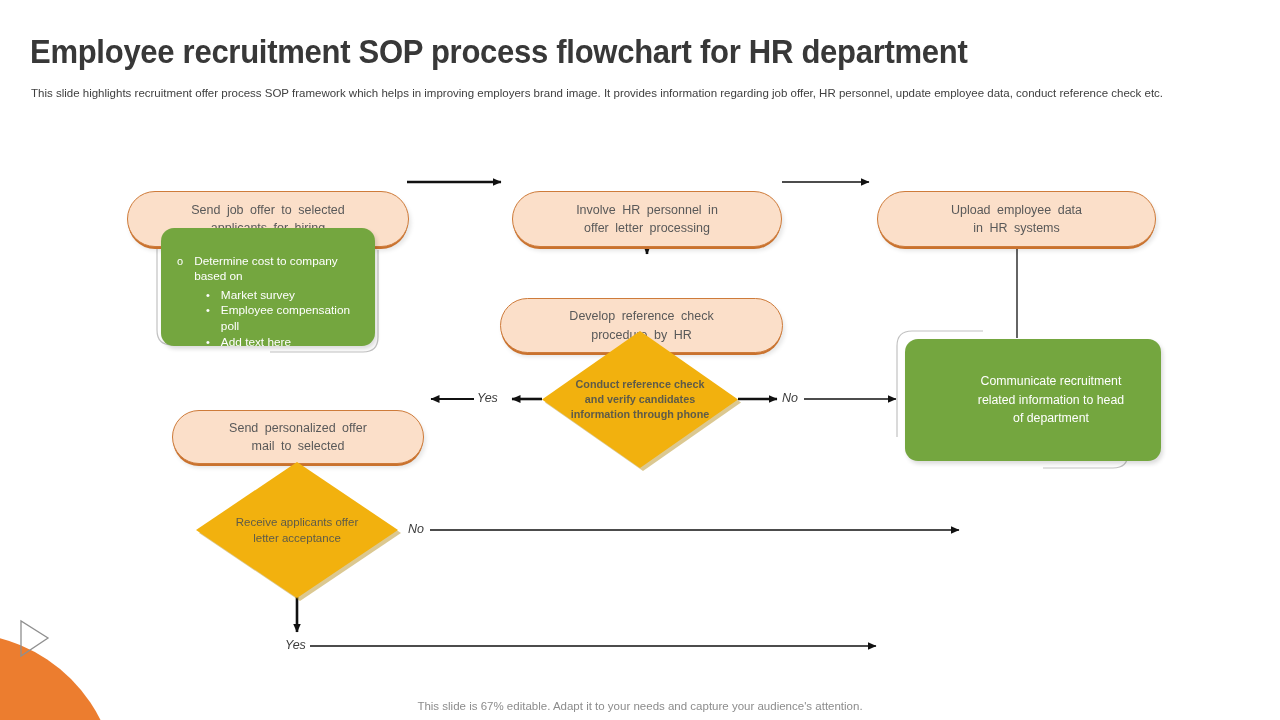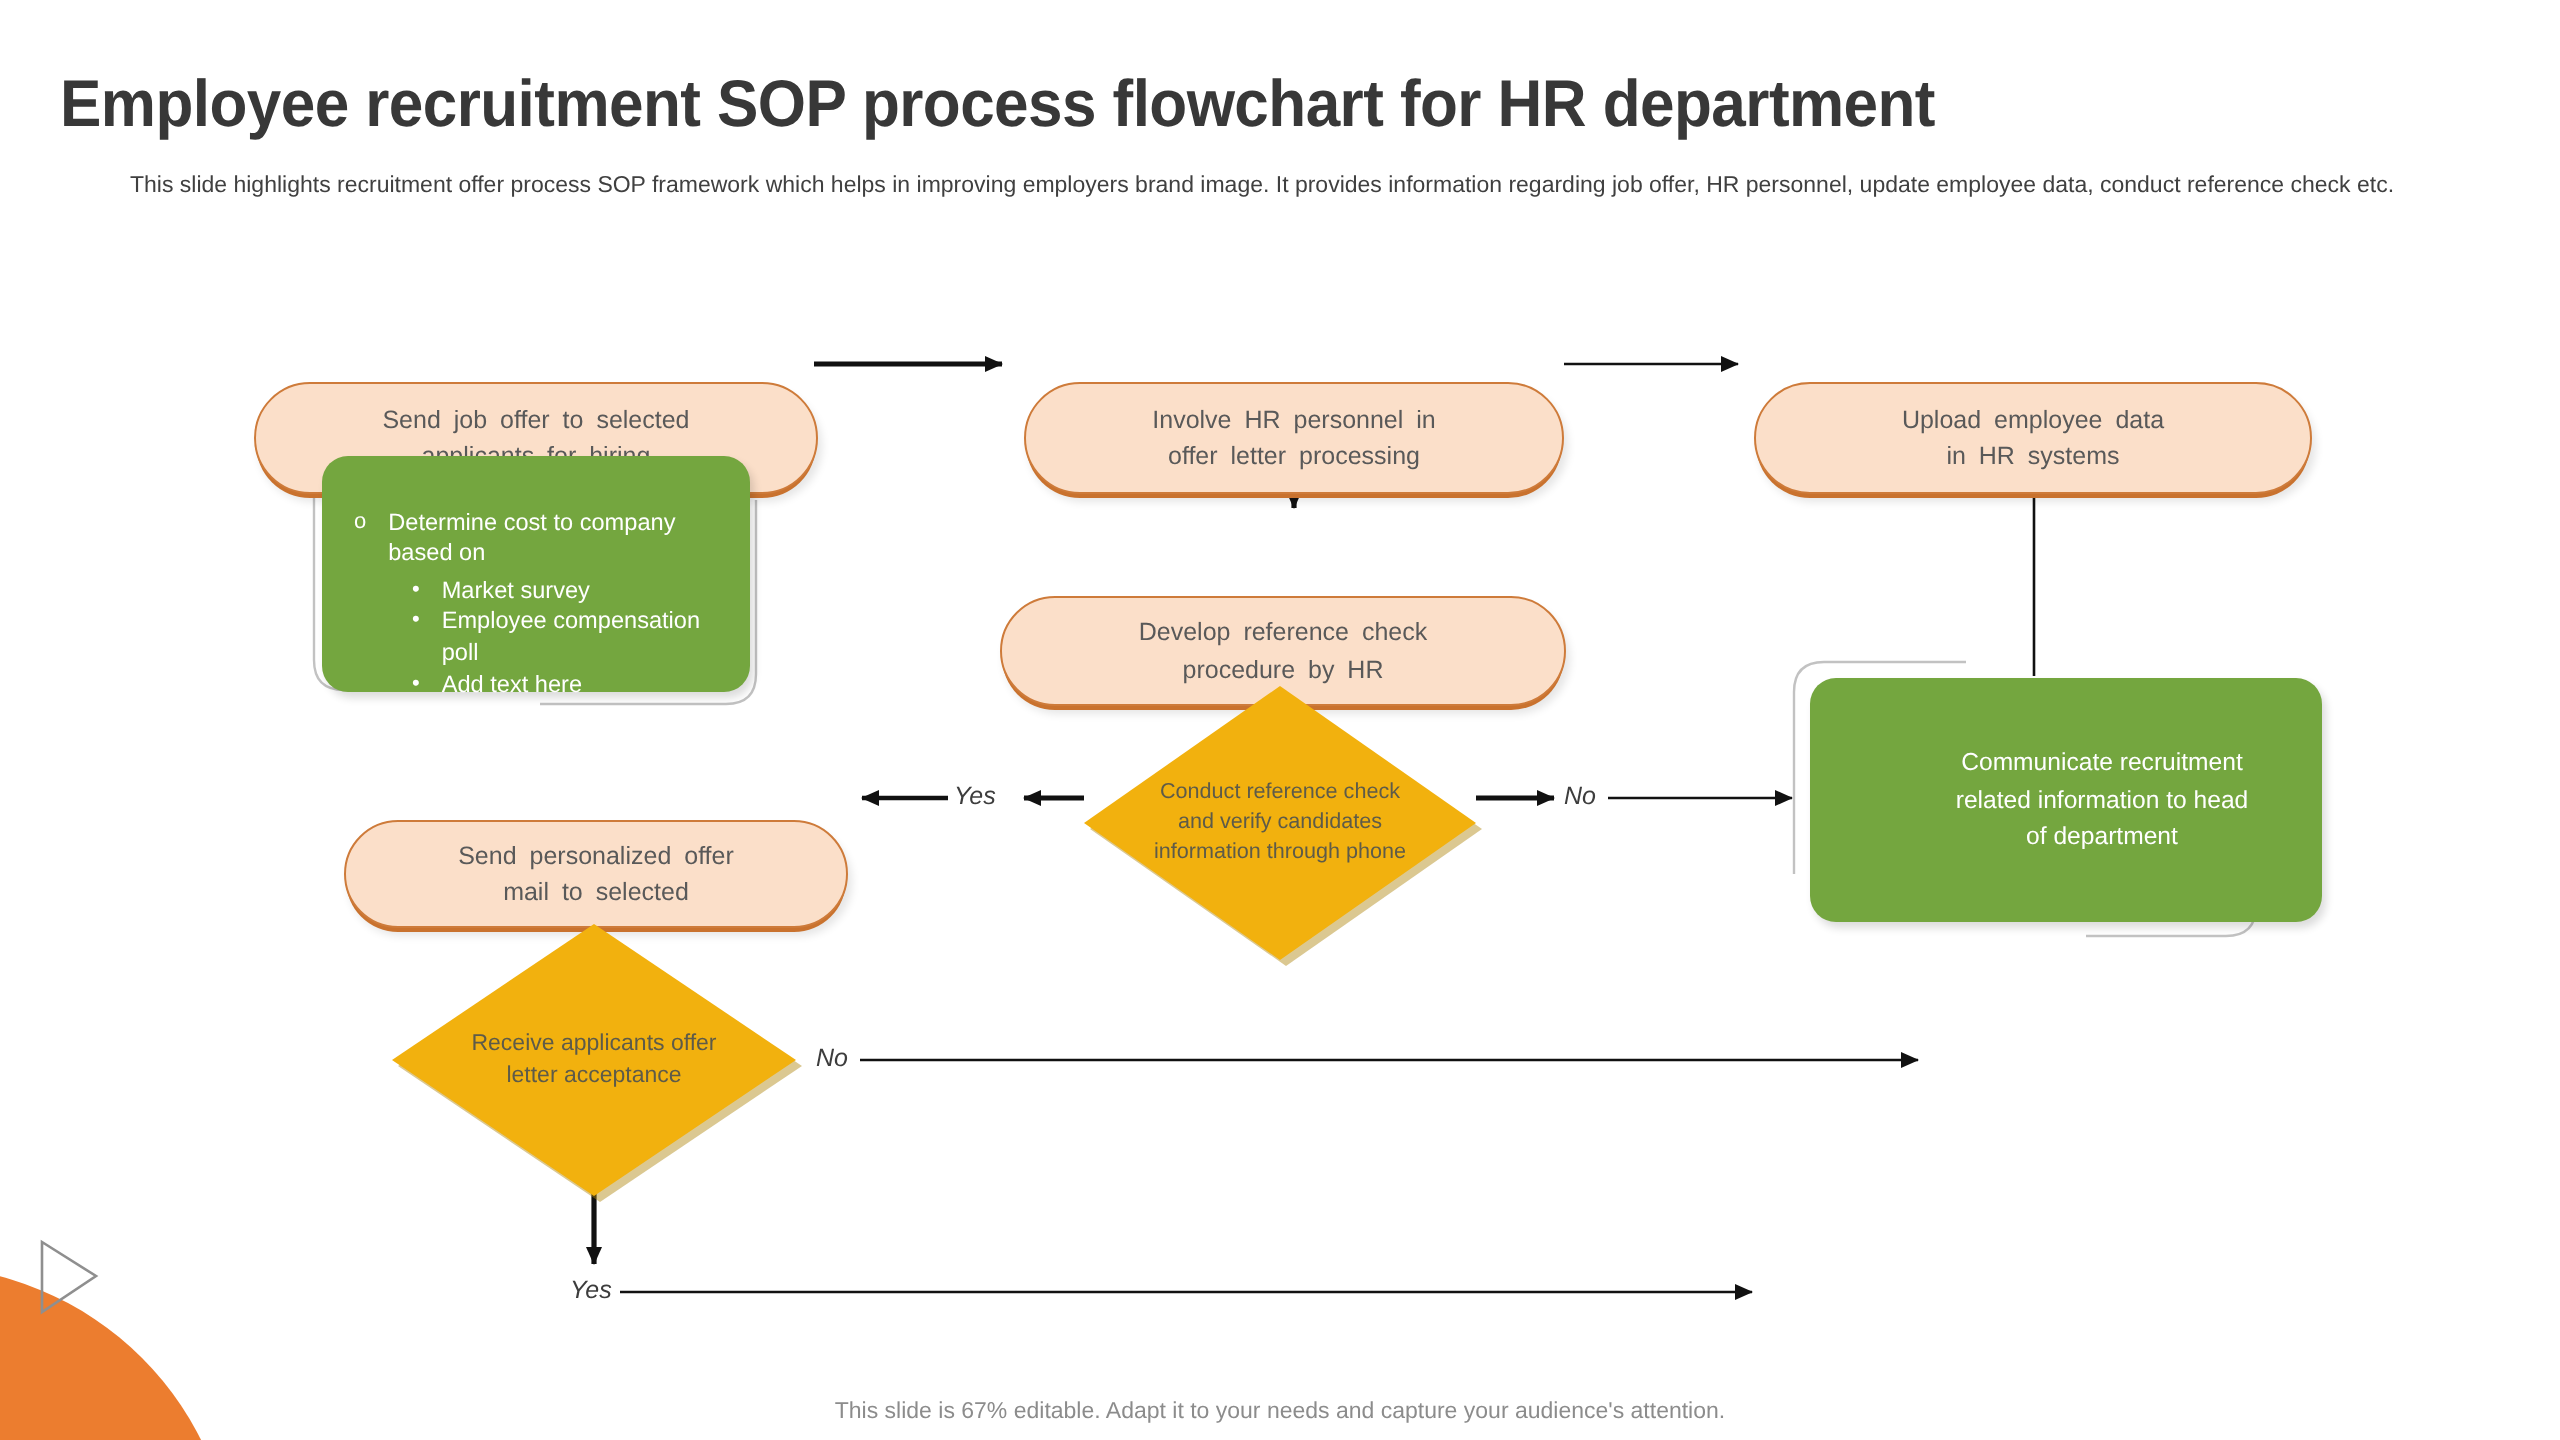--- a/index.html
+++ b/index.html
@@ -8,38 +8,38 @@
     overflow:hidden; font-family:"Liberation Sans", sans-serif;
   }
   
   .title {
     position:absolute; left:30px; top:33px; width:1000px;
     font-size:33px; font-weight:700; color:#383838; letter-spacing:-0.3px;
     transform:scaleX(0.94); transform-origin:left center; white-space:nowrap;
   }
   .subtitle {
     position:absolute; left:31px; top:87px; width:1200px;
-    font-size:11.5px; color:#404040; white-space:nowrap;text-align:center;
+    font-size:11.5px; color:#404040; white-space:nowrap;
   }
   
   .process {
     position:absolute; display:flex; align-items:center; justify-content:center;
     background:#FBDFC9; border:1.6px solid #CE7B3A; border-radius:28px;
     box-shadow:0 3px 0 -1px #C9722E, 2px 4px 4px rgba(0,0,0,0.10);
     color:#595959; font-size:12.5px; line-height:1.45; text-align:center;
     word-spacing:3px; white-space:pre-line; z-index:2;margin-top:36px;
   }
   .pA { left:127px; top:155px; width:280px; height:54px; }
   .pB { left:512px; top:155px; width:268px; height:54px; }
   .pC { left:877px; top:155px; width:277px; height:54px; }
   .pE { left:500px; top:262px; width:281px; height:53px; }
   .pG { left:172px; top:374px; width:250px; height:52px; }
   
   .diamond-wrap { position:absolute; z-index:2; filter:drop-shadow(3px 3px 0 rgba(176,132,12,0.45)); }
-  .dF { left:542px; top:343px; width:196px; height:137px; }
+  .dF { left:542px; top:331px; width:196px; height:137px;font-weight:bold; }
   .dI { left:196px; top:462px; width:202px; height:136px; }
   .diamond {
     width:100%; height:100%; background:#F2B10E;
     clip-path:polygon(50% 0, 100% 50%, 50% 100%, 0 50%);
     display:flex; align-items:center; justify-content:center;
   }
   .diamond .dtxt {
     text-align:center; color:#5E5B49; white-space:pre-line;
   }
   .dF .dtxt { font-size:10.8px; line-height:1.4; }

